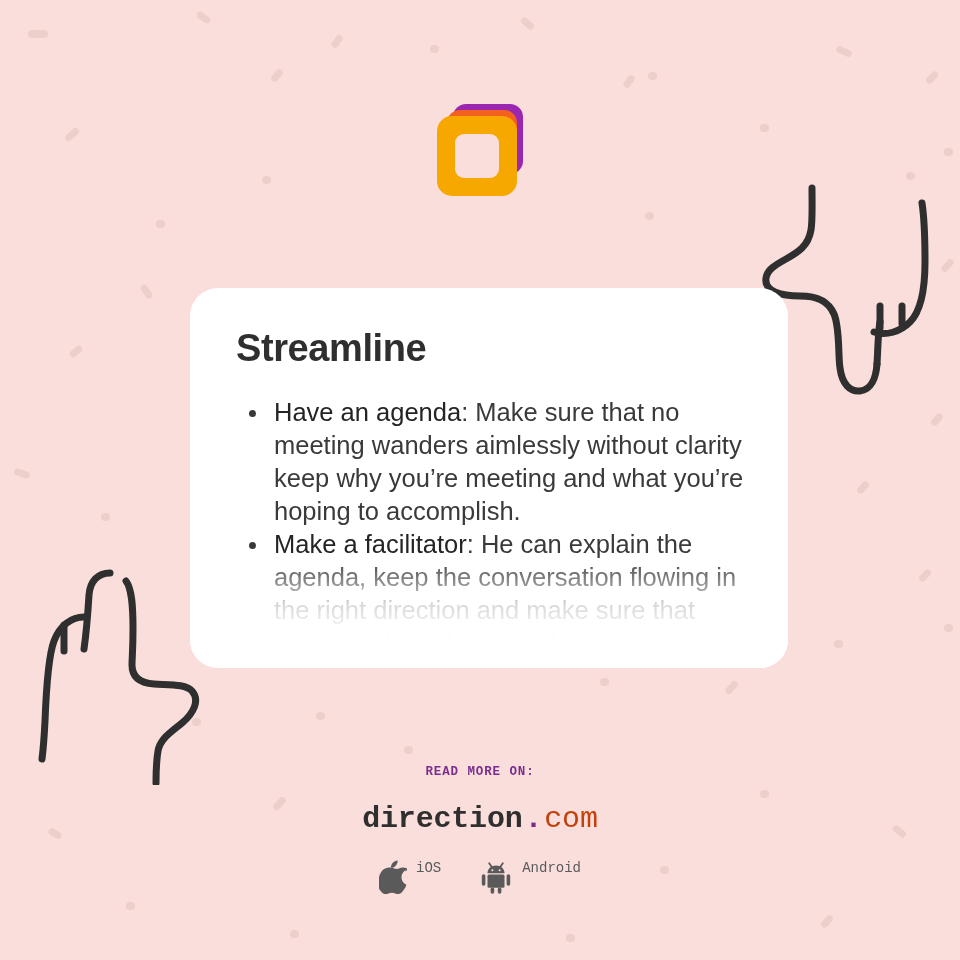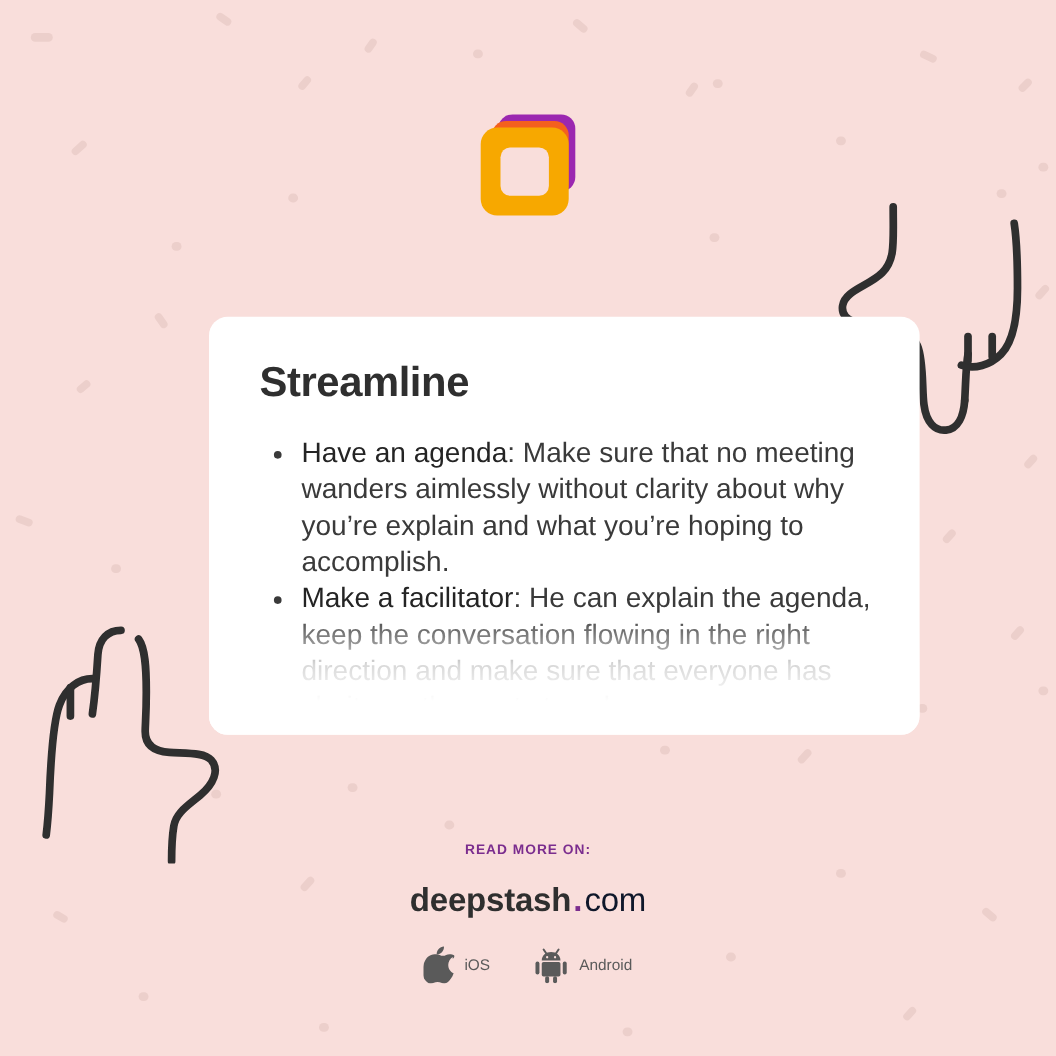--- a/index.html
+++ b/index.html
@@ -75,24 +75,24 @@
     pointer-events: none;
   }
   .hand-tr { right: 10px; top: 170px; }
   .hand-bl { left: 20px;  top: 555px; }
 
   
   .card {
     position: absolute;
     left: 190px;
     top: 288px;
-    width: 646px;
+    width: 598px;
     height: 380px;
     background: #ffffff;
-    border-radius: 17px;
+    border-radius: 28px;
     z-index: 4;
     overflow: hidden;
   }
   .card-inner {
     padding: 40px 42px 0 46px;
   }
   .card-title {
     font-size: 38px;
     font-weight: bold;
     color: #2f2f2f;
@@ -136,51 +136,51 @@
     pointer-events: none;
   }
 
   
   .footer {
     position: absolute;
     left: 0; right: 0;
     top: 765px;
     z-index: 5;
     text-align: center;
+    font-family: Liberation Mono, monospace;
   }
   .read-more {
     font-size: 12.5px;
     font-weight: bold;
     letter-spacing: 0.9px;
     color: #7b2d8e;
     margin-bottom: 23px;
   }
   .wordmark {
     font-size: 30px;
     color: #2f2f2f;
     margin-bottom: 24px;
     letter-spacing: -0.2px;
   }
   .wordmark .ds { font-weight: bold; }
   .wordmark .dot {
     color: #7b2d8e;
     font-weight: bold;
     padding: 0 2px;
   }
-  .wordmark .com { font-weight: normal; color: #0f172a; }
+  .wordmark .com { font-weight: normal; color: #c2410c; }
 
   .stores {
     display: flex;
     justify-content: center;
     align-items: center;
     gap: 38px;
   }
   .store {
     display: flex;
-    align-items: center;
     gap: 9px;
   }
   .store-label {
     font-size: 14px;
     color: #5a5a5a;
   }
   .store svg { display: block; }
 </style>
 </head>
 <body>
@@ -265,35 +265,35 @@
       <path d="M44 70 C44 80, 44 88, 44 96"></path>
     </g>
   </svg>
 </div>
 
 <div class="card">
   <div class="card-inner">
     <div class="card-title">Streamline</div>
     <ul class="bullets">
       <li>
-        <b>Have an agenda</b><span>: Make sure that no meeting wanders aimlessly without clarity about why you’re explain and what you’re hoping to accomplish.</span>
+        <b>Have an agenda</b><span>: Make sure that no meeting wanders aimlessly without clarity keep why you’re meeting and what you’re hoping to accomplish.</span>
       </li>
       <li>
         <b>Make a facilitator</b><span>: He can explain the agenda, keep the conversation flowing in the right direction and make sure that everyone has clarity on the next steps by</span>
       </li>
     </ul>
   </div>
   <div class="card-fade"></div>
 </div>
 
 <div class="footer">
   <div class="read-more">READ MORE ON:</div>
 
   <div class="wordmark">
-    <span class="ds">deepstash</span><span class="dot">.</span><span class="com">com</span>
+    <span class="ds">direction</span><span class="dot">.</span><span class="com">com</span>
   </div>
 
   <div class="stores">
     <div class="store">
       <span>
         <svg width="28" height="34" viewBox="0 0 28 34" fill="#5a5a5a">
           <path d="M18.6 0.4c.2 1.9-.6 3.7-1.7 5-1.2 1.4-3.1 2.4-4.9 2.3-.2-1.8.7-3.7 1.8-4.9C15 1.3 17 .3 18.6.4z"></path>
           <path d="M24.6 11.9c-2.6 1.6-4.1 4.3-4.1 7.3 0 3.4 2 6.3 4.9 7.5-.6 1.8-1.4 3.5-2.6 5.1-1.6 2.2-3.2 4.3-5.8 4.3-2.5 0-3.3-1.4-6.2-1.4-2.9 0-3.8 1.4-6.2 1.5-2.5.1-4.4-2.3-6-4.5C-4.5 25.6-2.1 13.9 3.1 11c2.5-1.4 4.6-1.6 6.5-1.6 2.4 0 3.9 1.5 6.1 1.5 2.1 0 3.5-1.5 6.2-1.5 1.1 0 3.3.2 5.2 1.8-.1.1-1.4.8-2.5 2.7z" transform="translate(2,-2)"></path>
         </svg>
       </span>

